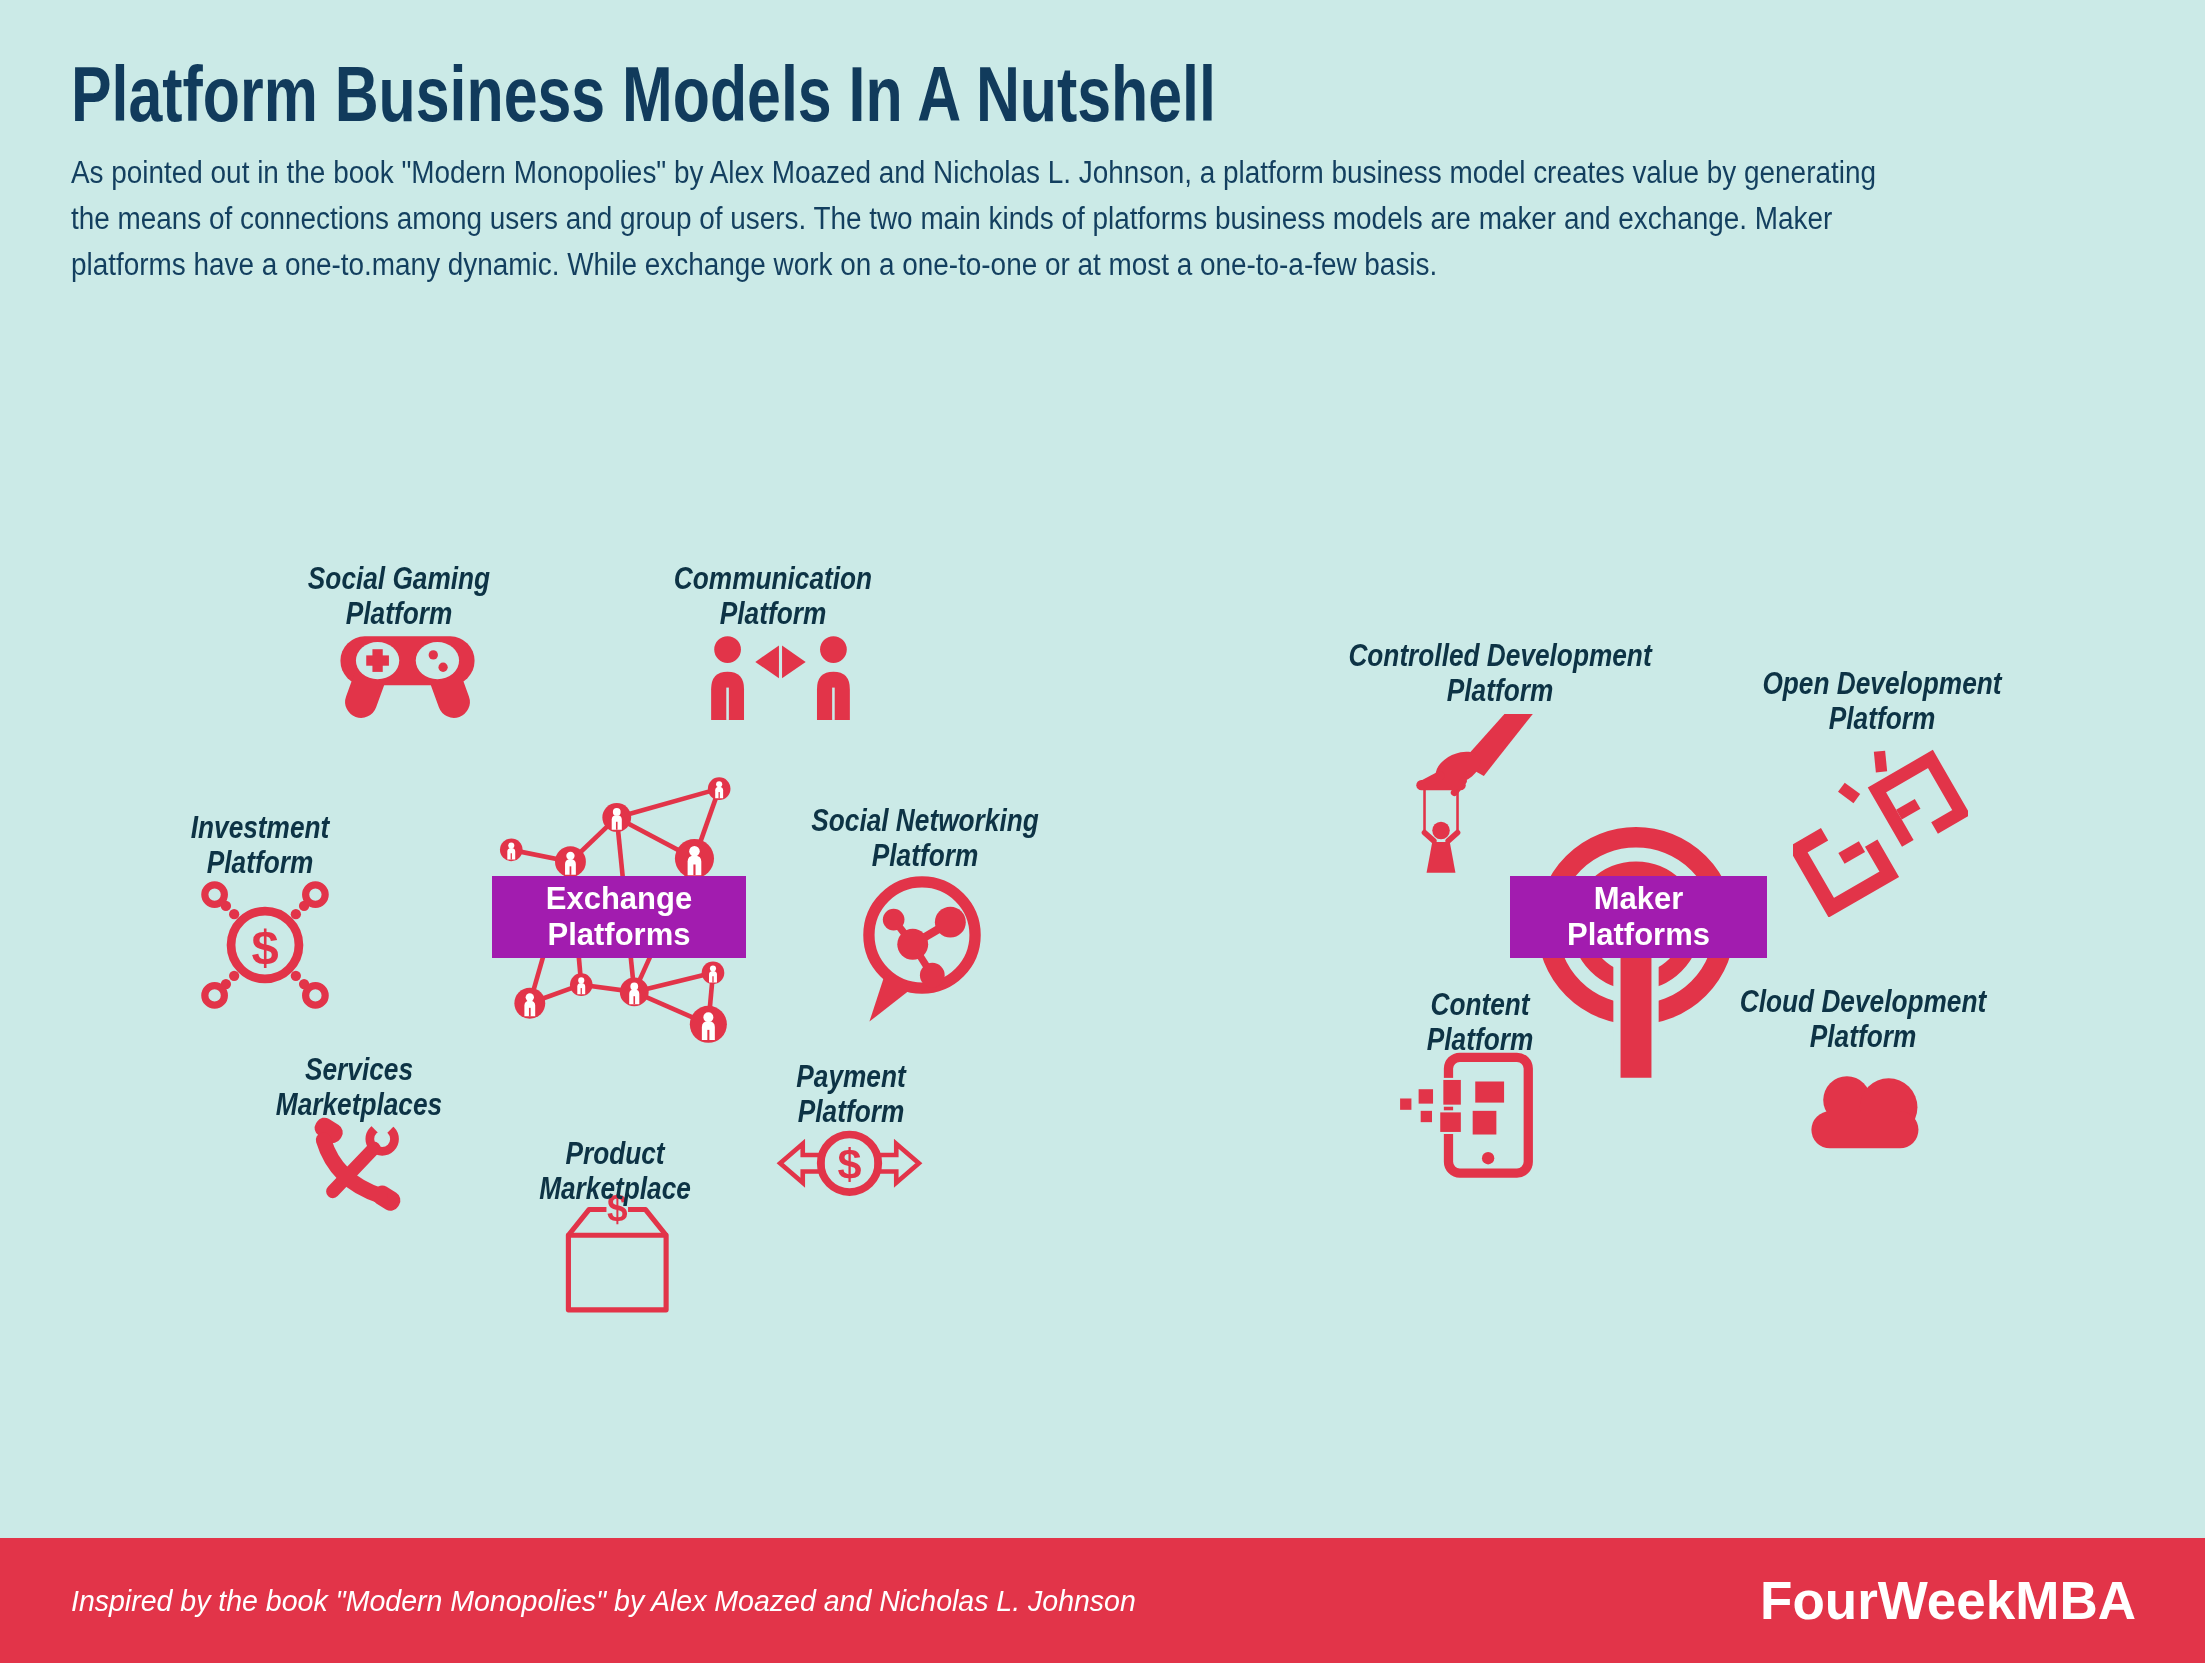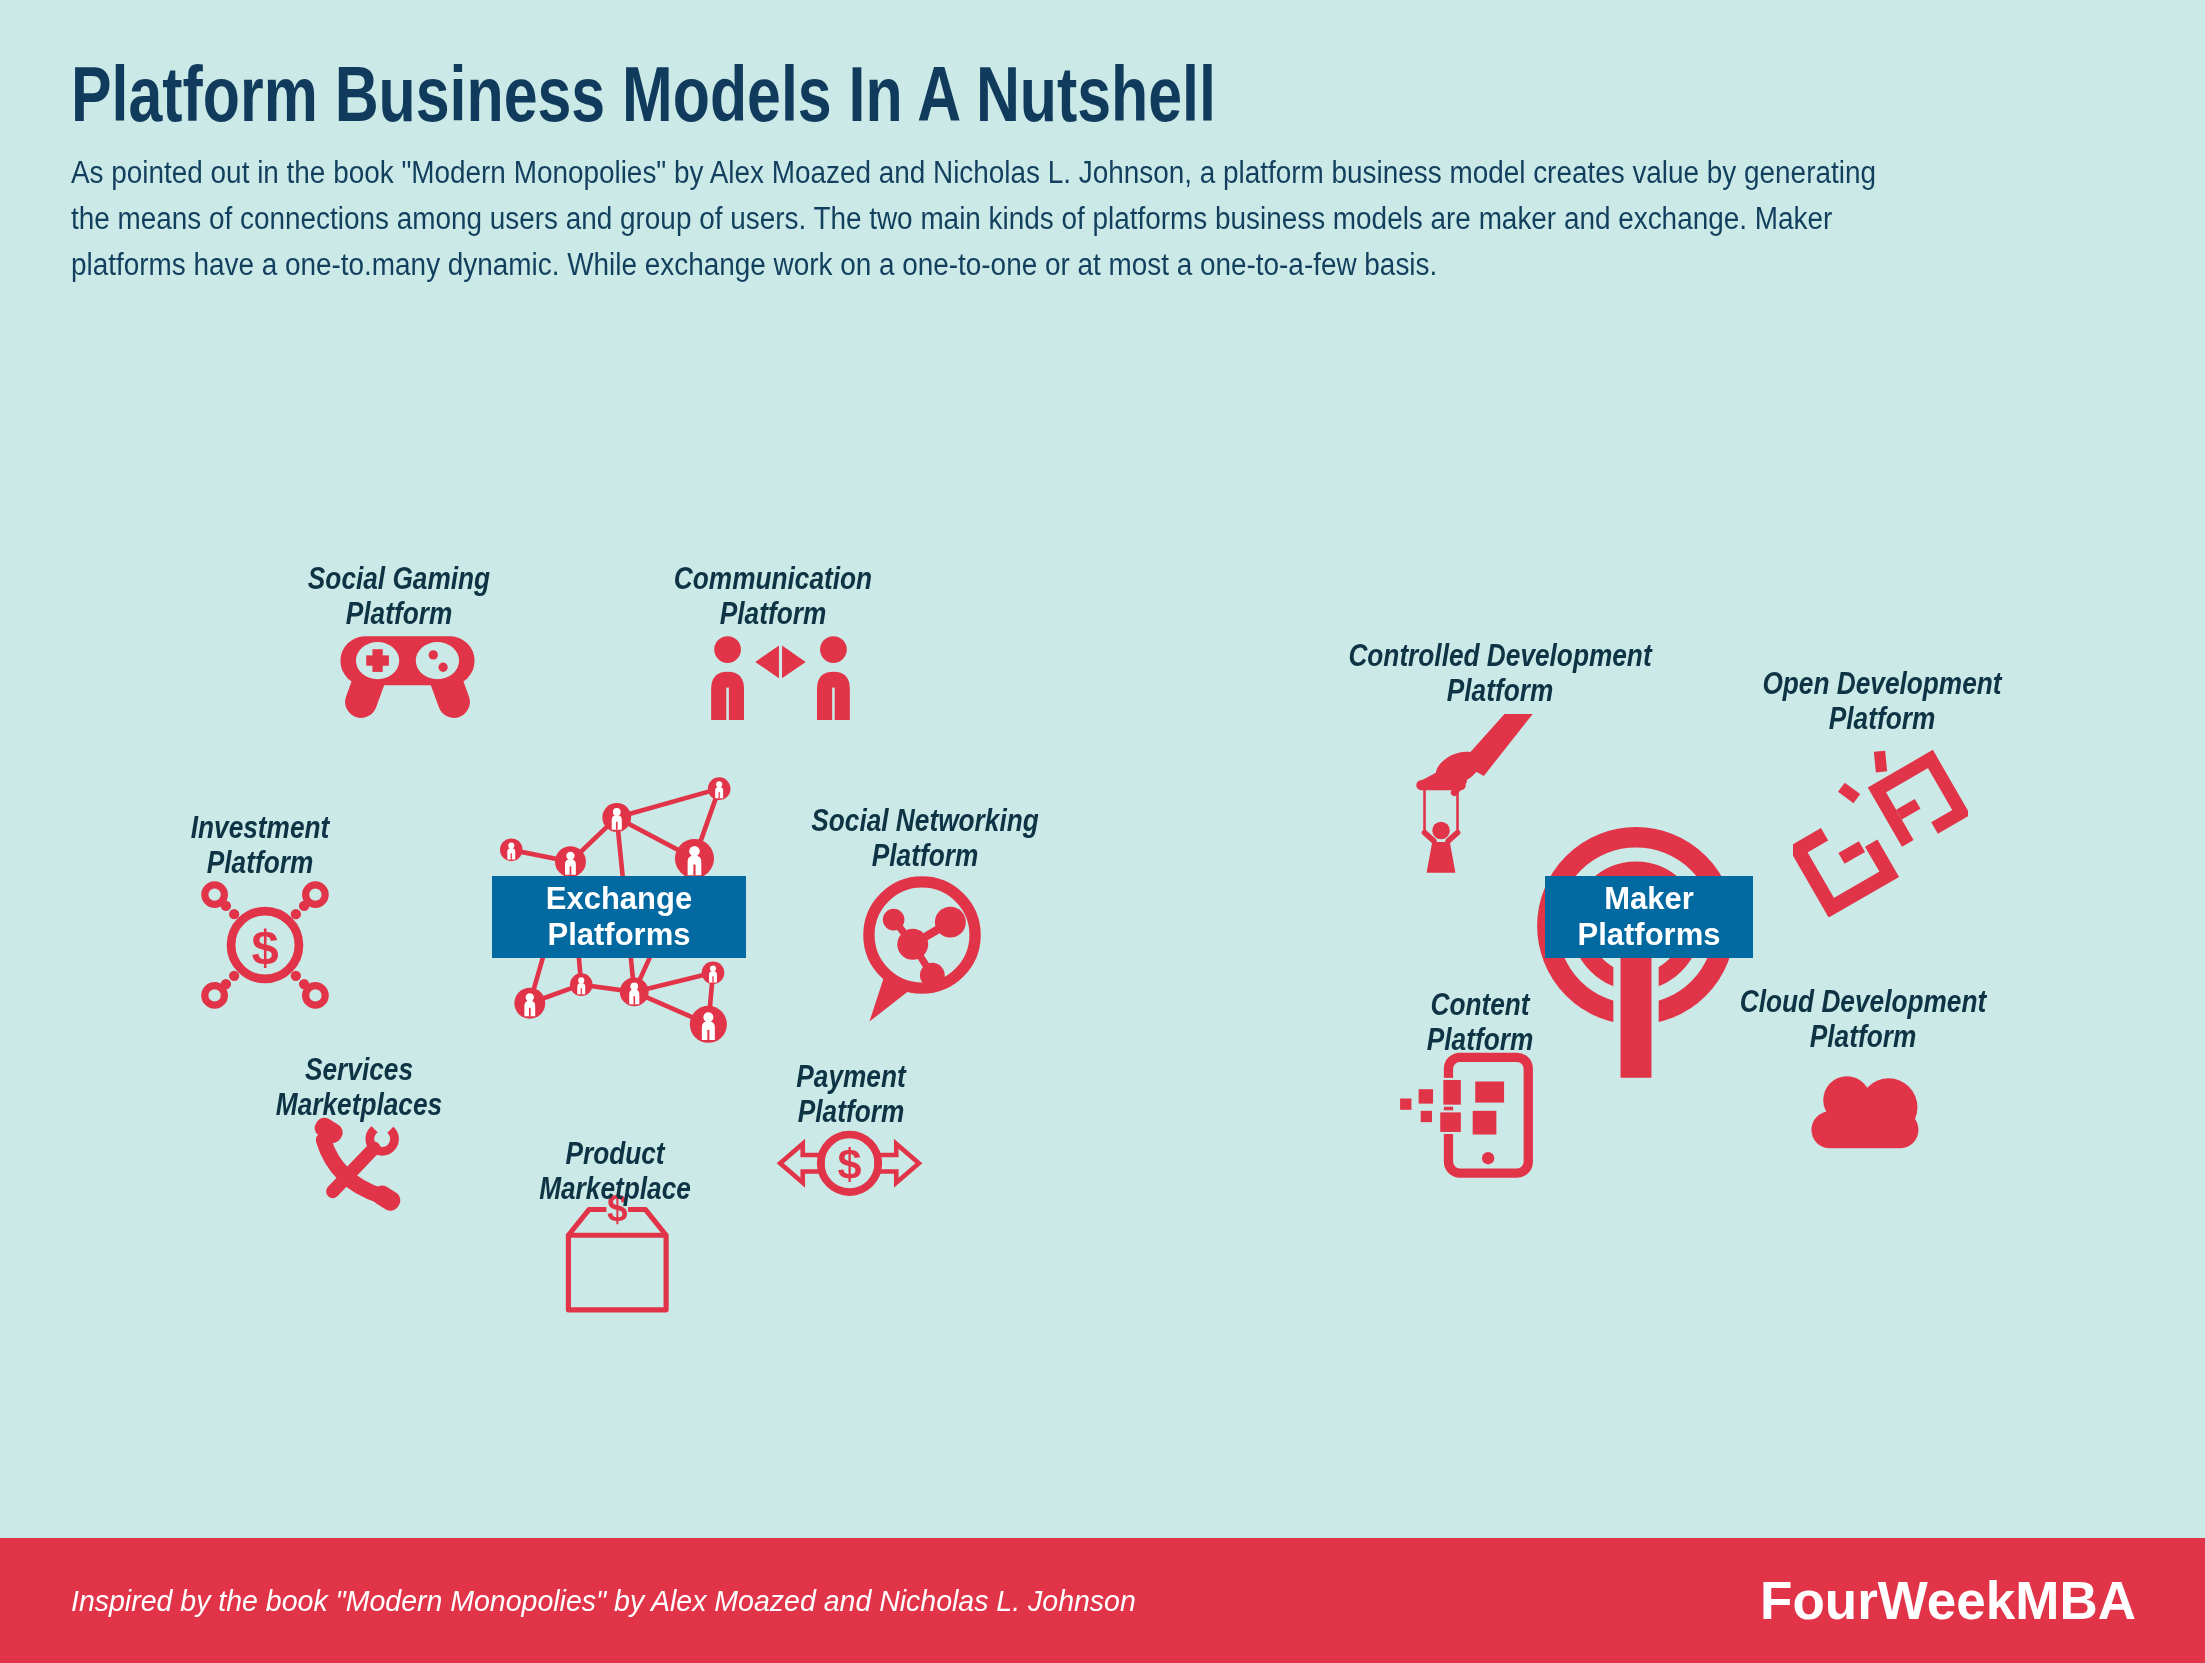--- a/index.html
+++ b/index.html
@@ -5,21 +5,21 @@
   html,body{margin:0;padding:0;background:#cbeae7;}
   .stage{position:relative;width:2205px;height:1663px;background:#cbeae7;overflow:hidden;
          font-family:"Liberation Sans", sans-serif;}
   .title{position:absolute;left:71px;top:49px;font-size:78px;font-weight:bold;color:#113b5c;
          white-space:nowrap;transform:scaleX(.78);transform-origin:left top;}
   .intro{position:absolute;left:71px;top:150px;font-size:31px;color:#133f5f;line-height:46px;
          white-space:pre-line;transform:scaleX(.9);transform-origin:left top;}
   .label{position:absolute;width:412px;margin-left:-206px;text-align:center;font-weight:bold;
          font-style:italic;font-size:32px;line-height:35px;color:#0d3345;white-space:pre-line;
          transform:scaleX(.82);z-index:4;}
-  .banner{position:absolute;background:#0369a1;color:#ffffff;font-weight:bold;text-align:center;
+  .banner{position:absolute;background:#a21caf;color:#ffffff;font-weight:bold;text-align:center;
           white-space:pre-line;font-size:31px;line-height:36px;display:flex;align-items:center;
           justify-content:center;z-index:3;}
   .icon{position:absolute;z-index:2;}
   .net{position:absolute;z-index:1;}
   .footer{position:absolute;left:0;top:1538px;width:2205px;height:125px;background:#e23449;
           display:flex;align-items:center;justify-content:space-between;box-sizing:border-box;
           padding:0 69px 0 71px;z-index:5;}
   .credit{color:#ffffff;font-style:italic;font-size:30px;transform:scaleX(.95);transform-origin:left center;white-space:nowrap;}
   .brand{color:#ffffff;font-weight:bold;font-size:53px;white-space:nowrap;margin-left:20px;}
 </style>
@@ -185,21 +185,21 @@
   <svg class="net" style="left:1533px;top:820px" width="206" height="258" viewBox="0 0 400 500">
     <g fill="none" stroke="#e23449">
       <circle cx="200" cy="205" r="172" stroke-width="40"></circle>
       <circle cx="200" cy="205" r="108" stroke-width="34"></circle>
       <circle cx="200" cy="205" r="52" stroke-width="30"></circle>
     </g>
     <rect x="156" y="230" width="88" height="270" fill="#cbeae7"></rect>
     <rect x="170" y="230" width="60" height="270" fill="#e23449"></rect>
   </svg>
 
-  <div class="banner" style="left:1545px;top:876px;width:208px;height:82px">Maker
+  <div class="banner" style="left:1510px;top:876px;width:257px;height:82px">Maker
 Platforms</div>
 
   <svg class="icon" style="left:1409px;top:714px" width="129" height="165" viewBox="0 0 250 320">
     <path d="M185,0 L240,0 L145,120 L100,95 Z" fill="#e23449"></path>
     <ellipse cx="95" cy="105" rx="46" ry="28" fill="#e23449" transform="rotate(-25 95 105)"></ellipse>
     <line x1="60" y1="120" x2="26" y2="138" stroke="#e23449" stroke-width="18" stroke-linecap="round"></line>
     <line x1="105" y1="130" x2="88" y2="152" stroke="#e23449" stroke-width="14" stroke-linecap="round"></line>
     <line x1="24" y1="138" x2="100" y2="138" stroke="#e23449" stroke-width="20" stroke-linecap="round"></line>
     <line x1="30" y1="146" x2="30" y2="232" stroke="#e23449" stroke-width="5"></line>
     <line x1="94" y1="146" x2="94" y2="232" stroke="#e23449" stroke-width="5"></line>

